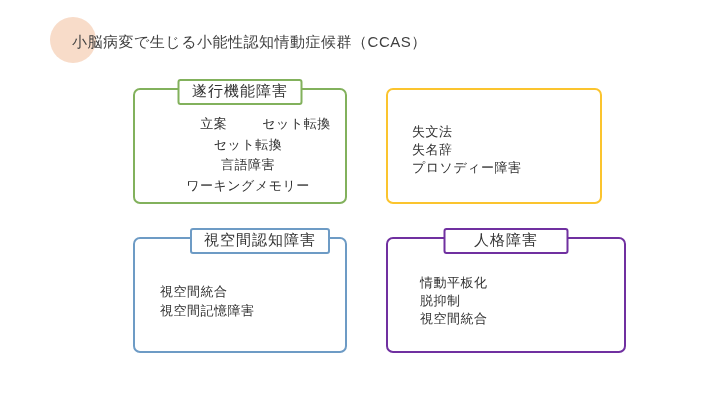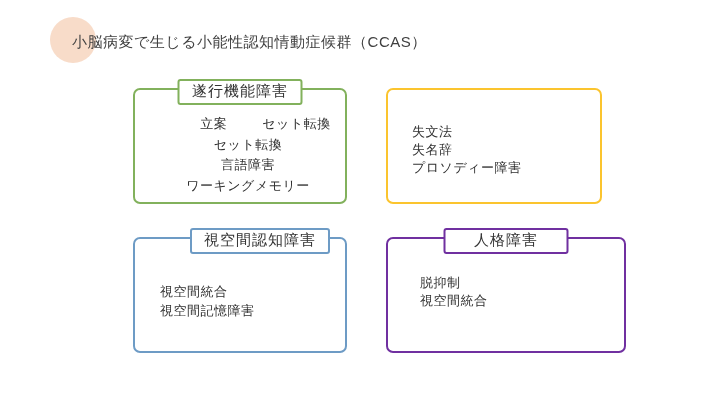--- a/index.html
+++ b/index.html
@@ -111,18 +111,19 @@
     <div class="card-header">視空間認知障害</div>
     <div class="card-body">
       <div class="row">視空間統合</div>
       <div class="row">視空間記憶障害</div>
     </div>
   </div>
 
   <div class="card card-purple">
     <div class="card-header">人格障害</div>
     <div class="card-body">
+      <div class="row">情動平板化</div>
       <div class="row">脱抑制</div>
       <div class="row">視空間統合</div>
     </div>
   </div>
 
 </div>
 
 </body></html>

